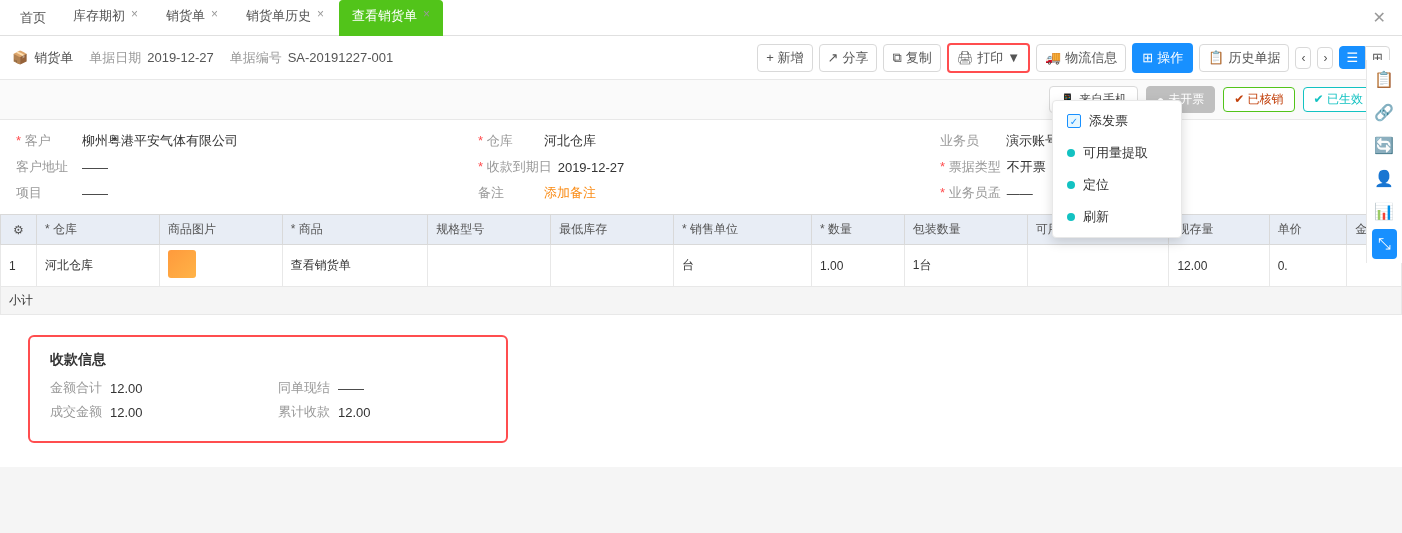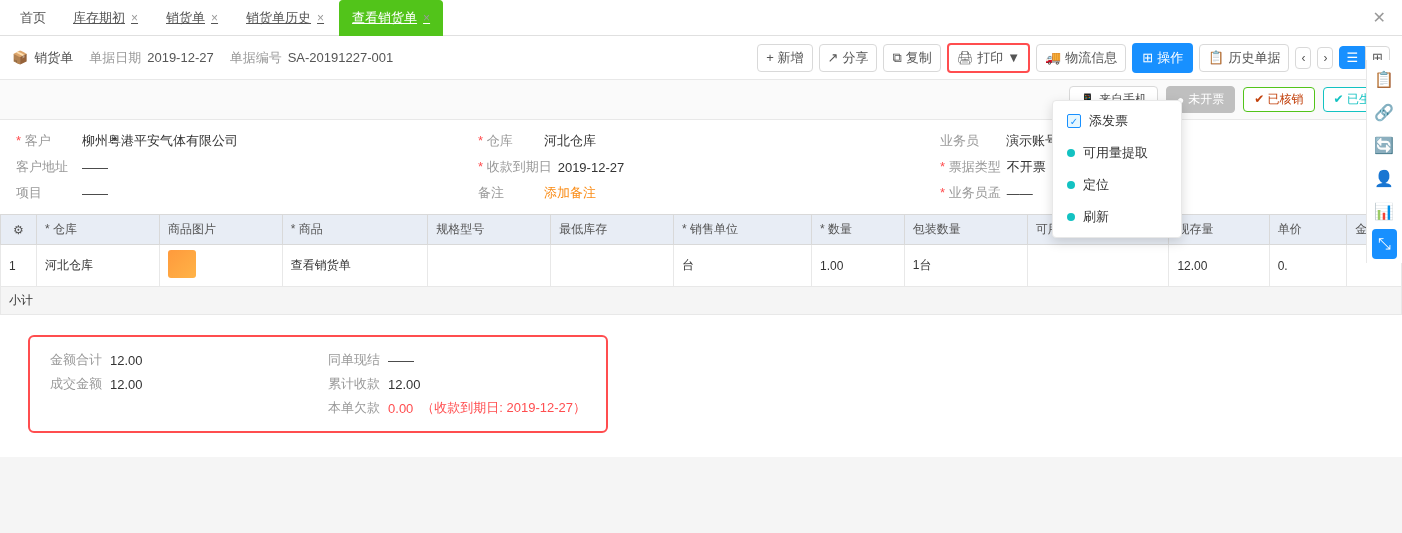--- a/index.html
+++ b/index.html
@@ -4,23 +4,23 @@
   <style>
     * { box-sizing: border-box; margin: 0; padding: 0; }
     body { font-family: -apple-system, BlinkMacSystemFont, 'PingFang SC', 'Microsoft YaHei', sans-serif; font-size: 13px; background: #f5f5f5; color: #333; }
 
     
     .tab-bar {
       display: flex; align-items: center; background: #fff; border-bottom: 1px solid #e0e0e0;
       padding: 0 8px; height: 36px; gap: 2px;
     }
     .tab {
-      display: flex; align-items: center; padding: 6px 12px; border-radius: 4px 4px 0 0;
+      display: flex; align-items: flex-start; padding: 6px 12px; border-radius: 4px 4px 0 0;
       cursor: pointer; white-space: nowrap; font-size: 13px; color: #555; border: 1px solid transparent;
-      border-bottom: none; height: 36px; text-decoration: underline;
+      border-bottom: none; height: 36px;
     }
     .tab.active { background: #e6f7ff; border-color: #91d5ff; color: #1890ff; }
     .tab.green { background: #52c41a; color: #fff; border-color: #52c41a; }
     .tab .close { margin-left: 6px; color: #999; cursor: pointer; font-size: 12px; }
     .tab-home { font-size: 13px; color: #555; padding: 6px 12px; cursor: pointer; }
     .tab-spacer { flex: 1; }
     .tab-x-btn { color: #999; cursor: pointer; font-size: 16px; padding: 4px 8px; }
 
     
     .doc-container { background: #fff; margin: 0; padding: 0; }
@@ -42,21 +42,21 @@
     }
     .action-btn.active-op { background: #1890ff; color: #fff; border-color: #1890ff; }
 
     
     .status-btn { padding: 3px 10px; border-radius: 4px; font-size: 12px; cursor: pointer; border: 1px solid; }
     .status-btn.green { background: #fff; color: #c2410c; border-color: #52c41a; }
     .status-btn.cyan { background: #fff; color: #13c2c2; border-color: #13c2c2; }
 
     
     .toolbar-row {
-      display: flex; align-items: center; padding: 6px 8px; border-bottom: 1px solid #e8e8e8;
+      display: flex; align-items: center; padding: 6px 28px; border-bottom: 1px solid #e8e8e8;
       gap: 8px; background: #fafafa;
     }
     .toolbar-btn {
       display: flex; align-items: center; gap: 4px; padding: 4px 10px;
       border: 1px solid #d9d9d9; border-radius: 4px; background: #fff; cursor: pointer;
       font-size: 12px; color: #555;
     }
     .toolbar-btn.gray { background: #bfbfbf; color: #fff; border-color: #bfbfbf; }
 
     
@@ -314,43 +314,39 @@
           </tr>
           <tr class="subtotal">
             <td colspan="13">小计</td>
           </tr>
         </tbody>
       </table>
     </div>
 
     <div style="padding: 8px 12px 12px 12px;">
       <div class="payment-box">
+        <div class="payment-title">收款信息</div>
         <div class="payment-grid">
           <div class="payment-row">
             <span class="payment-label">金额合计</span>
             <span class="payment-value">12.00</span>
           </div>
           <div class="payment-row">
             <span class="payment-label">同单现结</span>
             <span class="payment-value">——</span>
           </div>
           <div class="payment-row">
             <span class="payment-label">成交金额</span>
             <span class="payment-value">12.00</span>
           </div>
           <div class="payment-row">
             <span class="payment-label">累计收款</span>
             <span class="payment-value">12.00</span>
           </div>
           <div></div>
-          <div class="payment-row">
-            <span class="payment-label">本单欠款</span>
-            <span class="payment-value red">0.00</span>
-            <span class="payment-date">（收款到期日: 2019-12-27）</span>
-          </div>
         </div>
       </div>
     </div>
   </div>
 
   <div class="dropdown-overlay">
     <div class="dropdown-item">
       <div class="checkbox-icon">
         <span class="checkbox-check">✓</span>
       </div>

